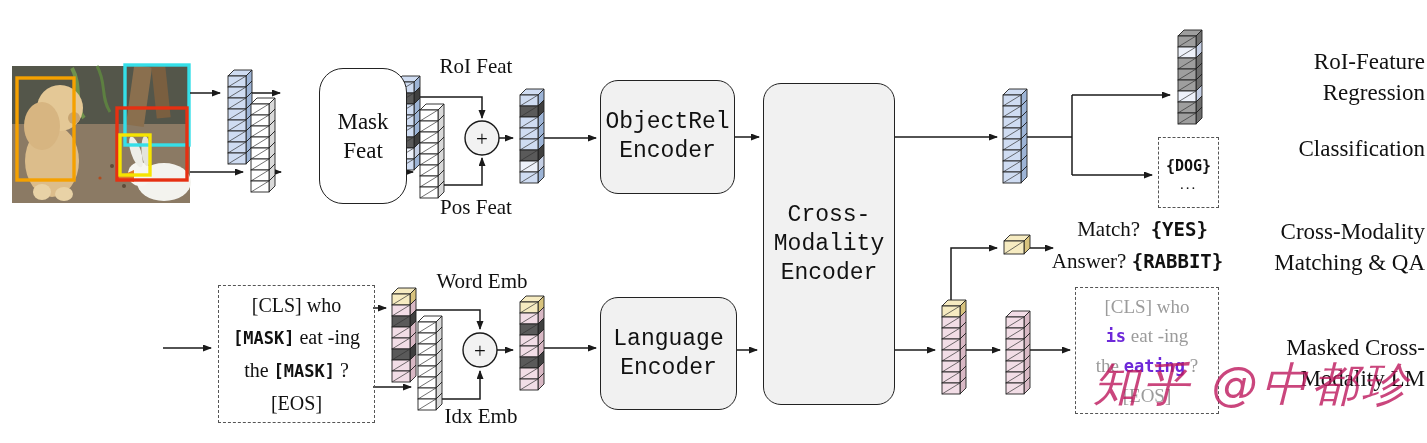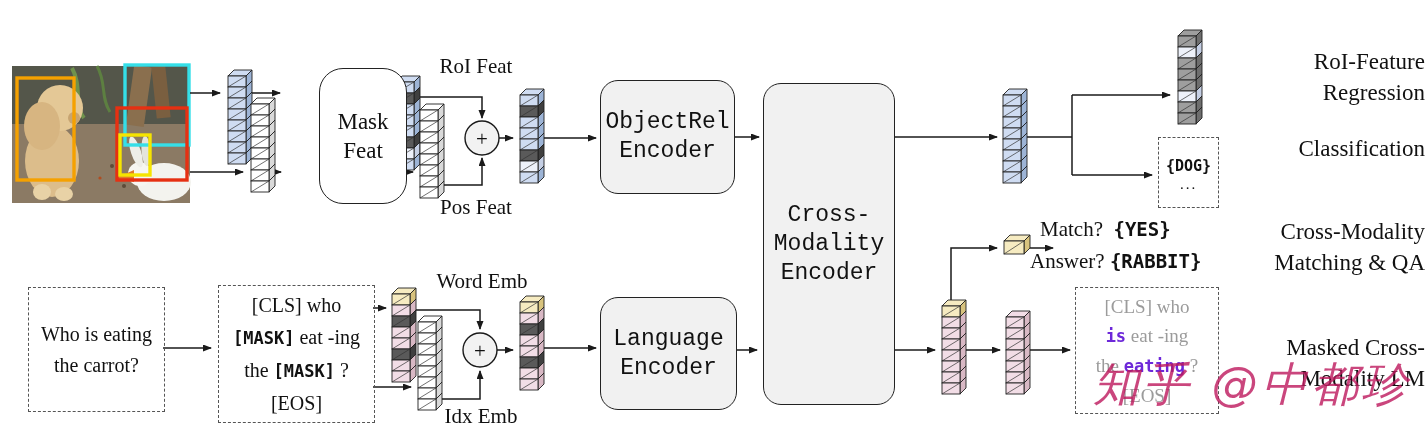--- a/index.html
+++ b/index.html
@@ -10,21 +10,21 @@
        align-items:center;justify-content:center;text-align:center;background:#fff;
        font-family:"Liberation Serif",serif;font-size:23px;line-height:29px;}
   .box.gray{background:#f1f1f1;border-radius:18px;font-family:Liberation Mono, monospace;}
   .dashed{position:absolute;border:1.6px dashed #555;display:flex;flex-direction:column;
           align-items:center;justify-content:center;text-align:center;font-size:20px;line-height:31px;}
   .lbl{position:absolute;text-align:center;font-size:21px;}
   .rlbl{position:absolute;text-align:right;font-size:23px;line-height:31px;}
   .rlbl span{display:block;}
   .mono{font-family:"DejaVu Sans Mono",monospace;font-weight:bold;font-size:17px;}
   .mono-lg{font-family:"DejaVu Sans Mono",monospace;font-weight:bold;font-size:19px;}
-  .qa-line{position:absolute;font-size:21px;}
+  .qa-line{position:absolute;text-align:center;font-size:21px;}
   .sent{font-size:19px;line-height:29px;color:#9b9b9b;}
   .sent .blk{color:#6d28d9;}
   .watermark{position:absolute;left:1093px;top:354px;font-size:46px;color:#be185d;opacity:.8;
              font-style:italic;letter-spacing:4px;white-space:nowrap;font-family:"DejaVu Sans",sans-serif;}
   .ellip{font-size:15px;letter-spacing:2px;line-height:14px;}
 </style>
 </head>
 <body>
 
 <div class="stage">
@@ -458,24 +458,20 @@
     <span>Cross-</span>
     <span>Modality</span>
     <span>Encoder</span>
   </div>
 
   <div class="lbl" style="left:420px;top:54px;width:112px;">RoI Feat</div>
   <div class="lbl" style="left:420px;top:195px;width:112px;">Pos Feat</div>
   <div class="lbl" style="left:423px;top:269px;width:118px;">Word Emb</div>
   <div class="lbl" style="left:426px;top:404px;width:110px;">Idx Emb</div>
 
-  <div class="dashed" style="left:28px;top:287px;width:135px;height:123px;">
-    <span>Who is eating</span>
-    <span>the carrot?</span>
-  </div>
   <div class="dashed" style="left:218px;top:285px;width:155px;height:136px;line-height:32px;">
     <span>[CLS] who</span>
     <span><span class="mono">[MASK]</span><span> eat -ing</span></span>
     <span><span>the </span><span class="mono">[MASK]</span><span> ?</span></span>
     <span>[EOS]</span>
   </div>
 
   <div class="dashed" style="left:1158px;top:137px;width:59px;height:69px;line-height:22px;">
     <span class="mono" style="font-size:15px;">{DOG}</span>
     <span class="ellip">...</span>

